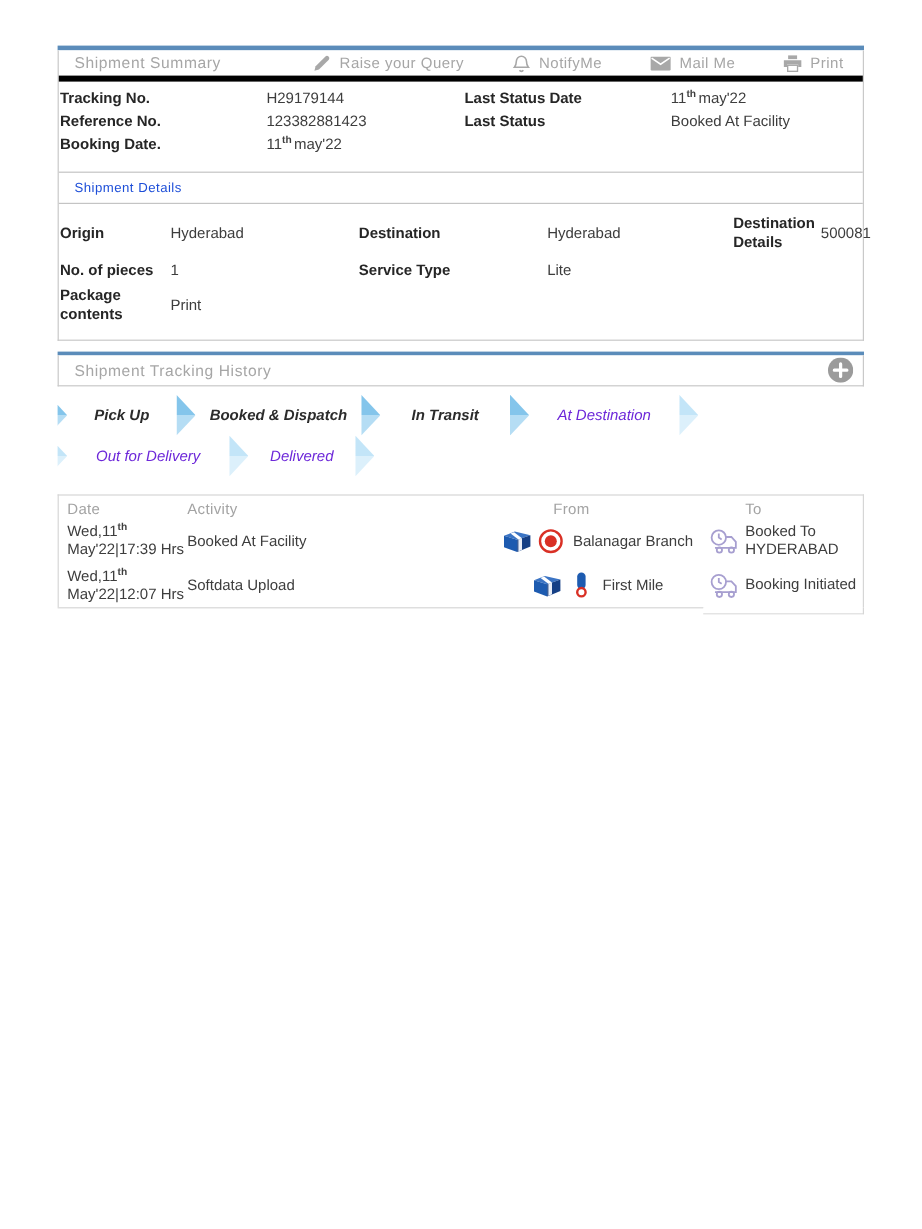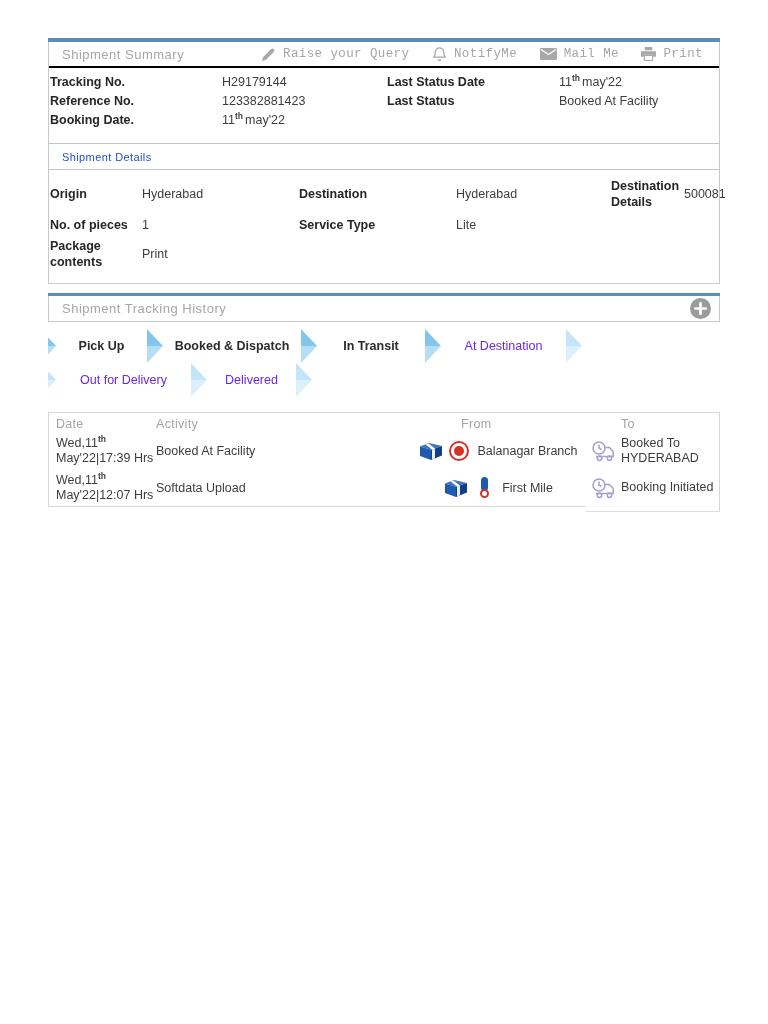--- a/index.html
+++ b/index.html
@@ -5,23 +5,23 @@
   * { box-sizing: border-box; margin: 0; padding: 0; }
   html, body { width: 768px; height: 1024px; background: #ffffff; }
   body { font-family: "Liberation Sans", "DejaVu Sans", sans-serif; color: #3d3d3d; position: relative; }
   .wrap { position: absolute; left: 48px; top: 38px; width: 672px; }
 
   
   .blue-bar { height: 4px; background: #5b8cba; }
   .blue-bar.thin { height: 3px; }
   .panel-body { border: 1px solid #c9c9c9; border-top: none; background: #fff; }
 
-  .panel-header { height: 26px; display: flex; align-items: center; border-bottom: 2px solid #000000; }
+  .panel-header { height: 26px; display: flex; align-items: center; border-bottom: 5px solid #000000; }
   .panel-title { color: #a6a6a6; font-size: 13px; letter-spacing: .5px; padding-left: 13px; width: 200px; flex: none; }
-  .actions { flex: 1; display: flex; justify-content: space-between; padding: 0 16px 0 12px; font-family: Liberation Mono, monospace; }
+  .actions { flex: 1; display: flex; justify-content: space-between; padding: 0 16px 0 12px; }
   .action { display: flex; align-items: center; gap: 7px; color: #a6a6a6; font-size: 12.5px; letter-spacing: .4px; cursor: pointer; }
   .action svg { display: block; }
 
   .sum-grid { display: grid; grid-template-columns: 172px 165px 172px 1fr; font-size: 12.5px; line-height: 19px; padding: 5px 0 13px 1px; }
   .lbl { font-weight: bold; color: #262626; }
   .val { color: #3d3d3d; }
   sup.ord { font-size: 8.5px; vertical-align: super; line-height: 0; font-weight: bold; }
   .after-sup { margin-left: 2px; }
 
   
@@ -34,21 +34,21 @@
   .two-line { line-height: 16px; }
 
   
   .track-section { margin-top: 9px; }
   .track-header { border: 1px solid #c9c9c9; border-top: none; height: 26px; display: flex; align-items: center; }
   .track-header .panel-title { flex: 1; }
   .plus-btn { margin-right: 8px; cursor: pointer; line-height: 0; }
 
   
   .steps { margin-top: 7px; overflow: hidden; }
-  .steps-row { display: flex; height: 34px; }
+  .steps-row { display: flex; height: 34px; font-style: italic; }
   .step { display: flex; justify-content: center; align-items: center; }
   .step-label { font-size: 12.5px; }
   .step-label.done { color: #2b2b2b; font-weight: bold; }
   .step-label.pending { color: #6d28d9; }
   .chev { flex: none; width: 16px; height: 34px; clip-path: polygon(0 0, 100% 50%, 0 100%); }
   .chev.done { background: linear-gradient(to bottom, #84c5eb 0 50%, #b5ddf4 50% 100%); }
   .chev.pending { background: linear-gradient(to bottom, #c3e5f8 0 50%, #dcf0fb 50% 100%); }
   .chev.lead { margin-left: -8px; }
 
   

